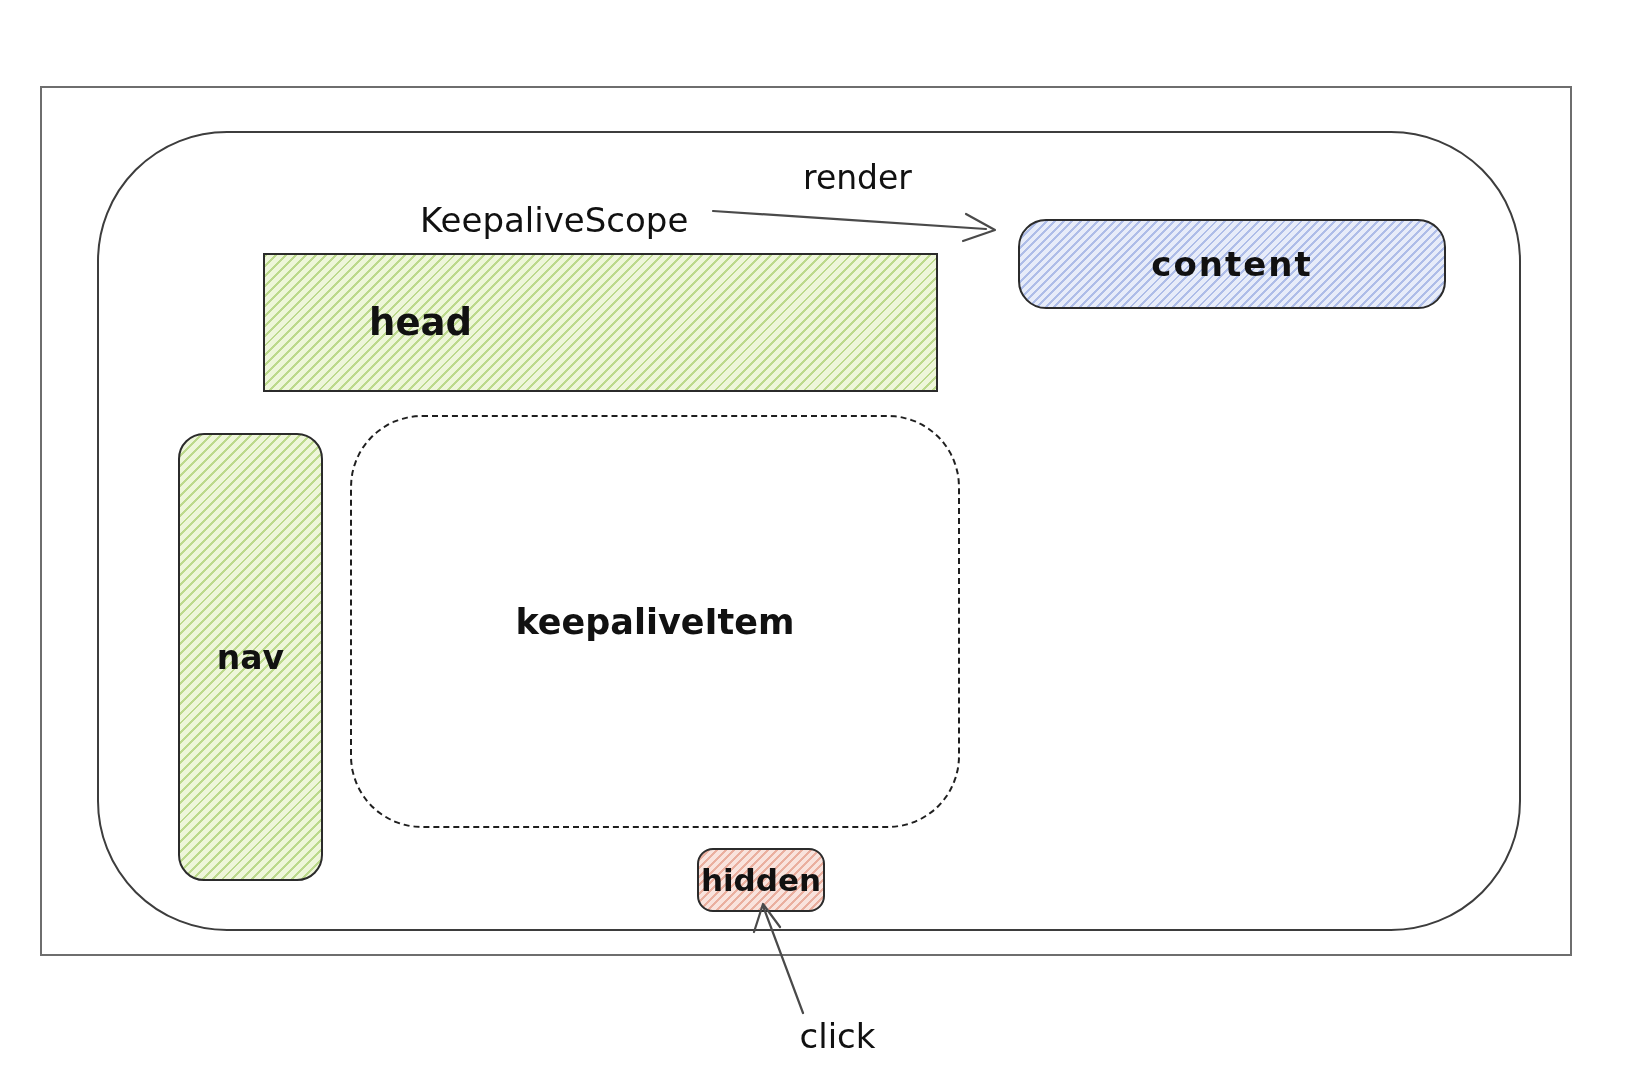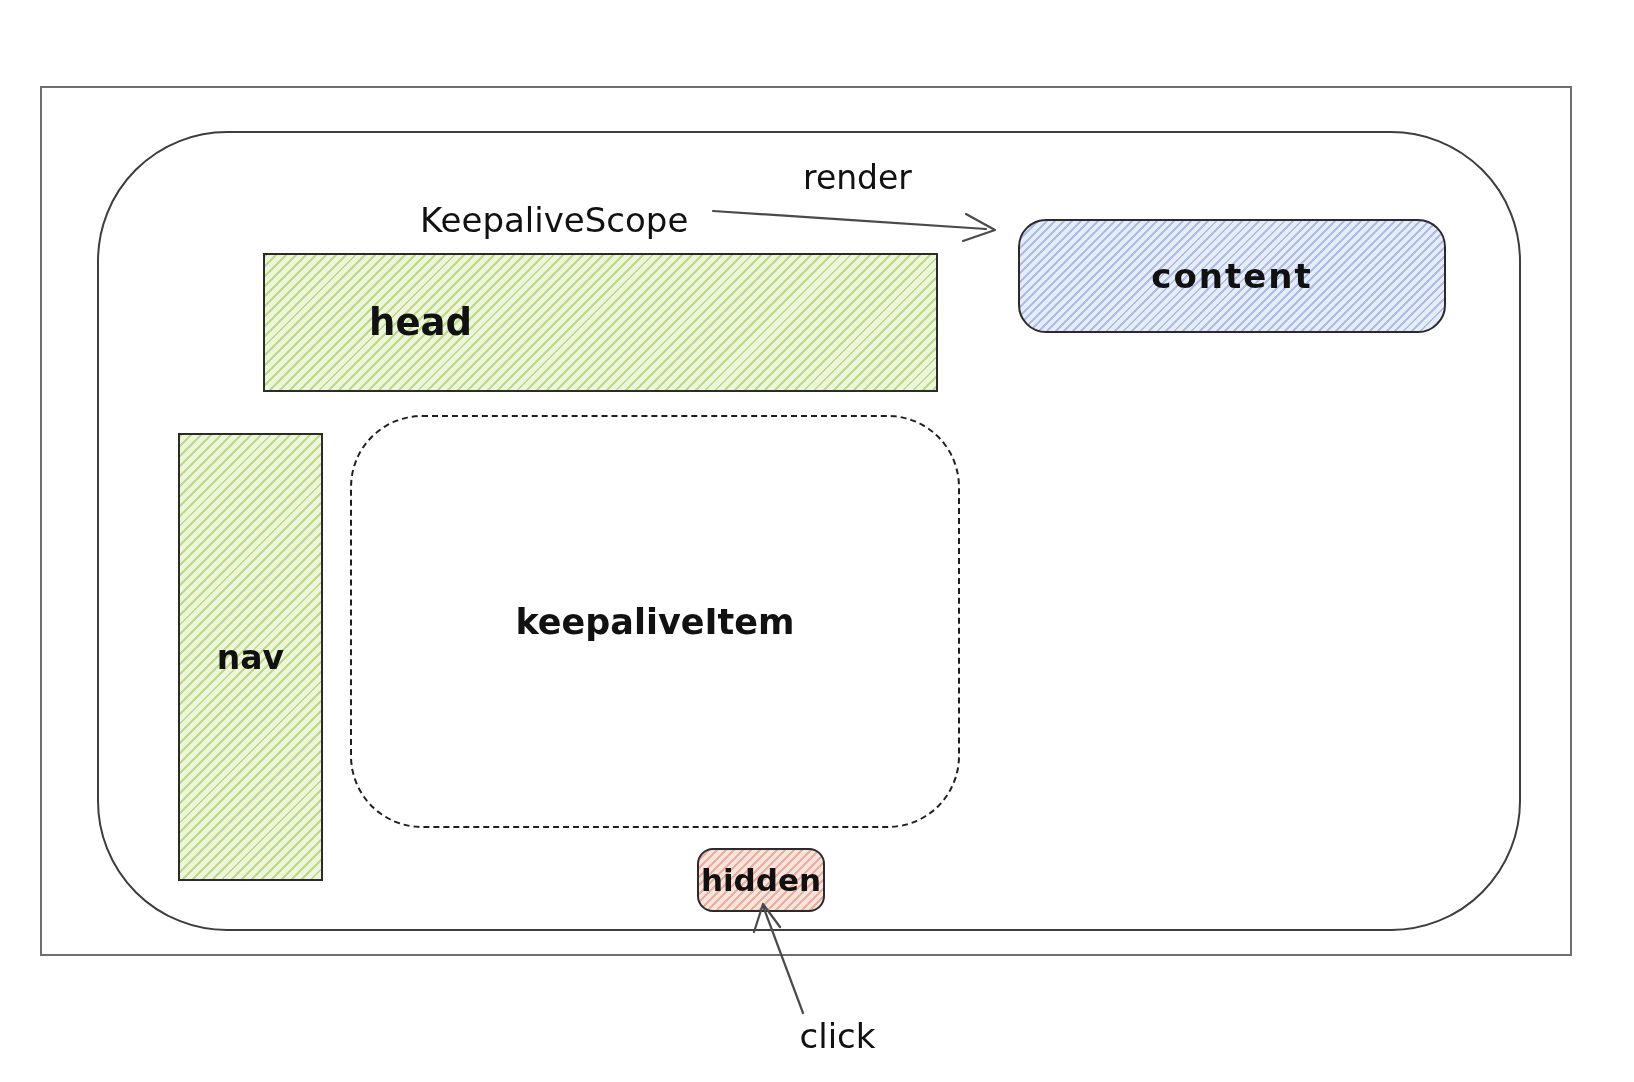--- a/index.html
+++ b/index.html
@@ -65,32 +65,33 @@
   .node-head {
     left: 263px; top: 253px;
     width: 675px; height: 139px;
     font-size: 37px;
   }
   .node-head span { margin-right: 360px; } 
   .node-nav {
     left: 178px; top: 433px;
     width: 145px; height: 448px;
     font-size: 33px;
+    border-radius: 26px;
   }
   .node-keepalive-item {
     left: 350px; top: 415px;
     width: 610px; height: 413px;
     border: 2.5px dashed #1f1f1f;
     border-radius: 72px;
     background: transparent;
     font-size: 35px;
   }
   .node-content {
     left: 1018px; top: 219px;
-    width: 428px; height: 114px;
+    width: 428px; height: 90px;
     border-radius: 28px;
     font-size: 34px;
     letter-spacing: 2px;
   }
   .node-show {
     left: 493px; top: 851px;
     width: 137px; height: 62px;
     border-radius: 16px;
     font-size: 31px;
   }

